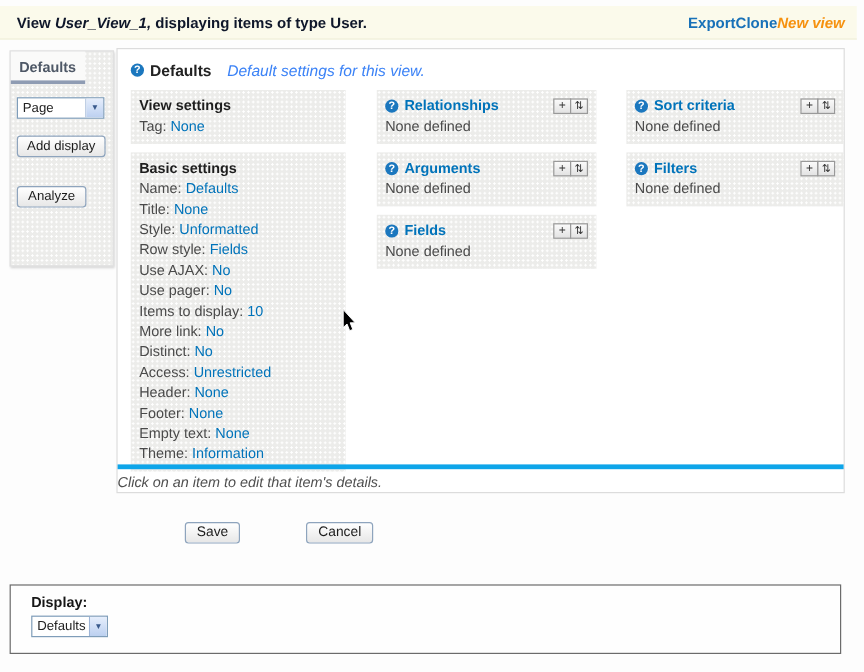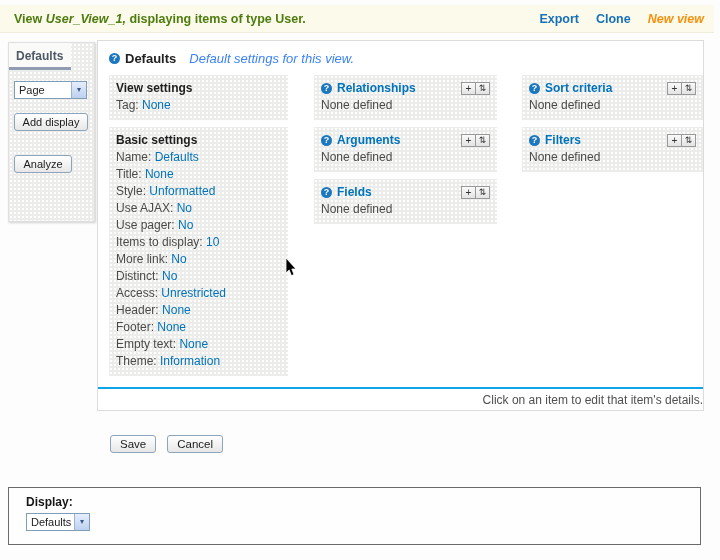--- a/index.html
+++ b/index.html
@@ -4,23 +4,23 @@
 <style>
   * { margin:0; padding:0; box-sizing:border-box; }
   html,body { width:720px; height:560px; background:#fdfdfd; overflow:hidden;
     font-family:"Liberation Sans", sans-serif; }
   a { text-decoration:none; cursor:pointer; }
 
   
   .top-bar { position:absolute; left:0; top:5px; width:714px; height:28px;
     background:#fbfaeb; border-bottom:1px solid #efeeda;
     display:flex; align-items:center; padding:0 10px 0 14px; }
-  .page-title { font-size:12.5px; font-weight:bold; color:#4d7c0f; }
+  .page-title { font-size:12.5px; font-weight:bold; color:#0f172a; }
   .page-title .vname { font-style:italic; }
-  .top-links { margin-left:auto; display:flex; gap:17px;
+  .top-links { margin-left:auto; display:flex; 
     font-size:12.5px; font-weight:bold; }
   .top-links a { color:#1871b8; }
   .top-links a.newview { color:#f6910e; font-style:italic; }
 
   
   .dotted { background-color:#ececea;
     background-image:radial-gradient(#ffffff 1px, rgba(255,255,255,0) 1px);
     background-size:4px 4px; }
 
   
@@ -67,26 +67,26 @@
   .setting-row a { color:#0073ba; }
   .vbox-head { display:flex; align-items:center; }
   .vbox-head a.sect { color:#0073ba; font-weight:bold; margin-left:5px; }
   .mini-btns { margin-left:auto; display:flex; }
   .mini-btn { width:15px; height:13px; border:1px solid #999;
     background:linear-gradient(#fafafa,#e3e3e3); color:#333; font-size:10px;
     line-height:11px; text-align:center; cursor:pointer; }
   .mini-btn + .mini-btn { margin-left:-1px; font-size:9px; }
   .vbox-empty { color:#4a4a4a; }
   .panel-footer { position:absolute; left:0; right:0; bottom:0; height:23px;
-    border-top:2px solid #0ea5e9; text-align:right; font-size:12px;
-    color:#4f4f4f; line-height:22px; }
+    border-top:4px solid #0ea5e9; text-align:left; font-size:12px;
+    font-style:italic; color:#4f4f4f; line-height:22px; }
 
   
   .action-buttons { position:absolute; left:110px; top:435px; display:flex; gap:11px; }
-  .action-buttons .btn { font-size:11.5px; padding:2px 9px; }
+  .action-buttons .btn { font-size:11.5px; padding:2px 9px;margin-left:44px; }
 
   
   .preview-bar { position:absolute; left:8px; top:487px; width:693px; height:58px;
     border:1px solid #6b6b6b; background:#fefefe; padding:7px 0 0 17px;
     display:flex; }
   .pv-label { font-size:12px; font-weight:bold; color:#161616; display:block; }
   .pv-display { width:75px; }
   .pv-display .xp-select { width:64px; margin-top:4px; }
   .pv-row { display:flex; align-items:center; margin-top:4px; }
   .args-input { width:303px; height:18px; border:1px solid #80889c;
@@ -142,20 +142,21 @@
           <span>Tag:</span>
           <a>None</a>
         </div>
       </div>
 
       <div class="vbox dotted">
         <div class="vbox-title-plain">Basic settings</div>
         <div class="setting-row"><span>Name:</span> <a>Defaults</a></div>
         <div class="setting-row"><span>Title:</span> <a>None</a></div>
         <div class="setting-row"><span>Style:</span> <a>Unformatted</a></div>
+        <div class="setting-row"><span>Row style:</span> <a>Fields</a></div>
         <div class="setting-row"><span>Use AJAX:</span> <a>No</a></div>
         <div class="setting-row"><span>Use pager:</span> <a>No</a></div>
         <div class="setting-row"><span>Items to display:</span> <a>10</a></div>
         <div class="setting-row"><span>More link:</span> <a>No</a></div>
         <div class="setting-row"><span>Distinct:</span> <a>No</a></div>
         <div class="setting-row"><span>Access:</span> <a>Unrestricted</a></div>
         <div class="setting-row"><span>Header:</span> <a>None</a></div>
         <div class="setting-row"><span>Footer:</span> <a>None</a></div>
         <div class="setting-row"><span>Empty text:</span> <a>None</a></div>
         <div class="setting-row"><span>Theme:</span> <a>Information</a></div>

